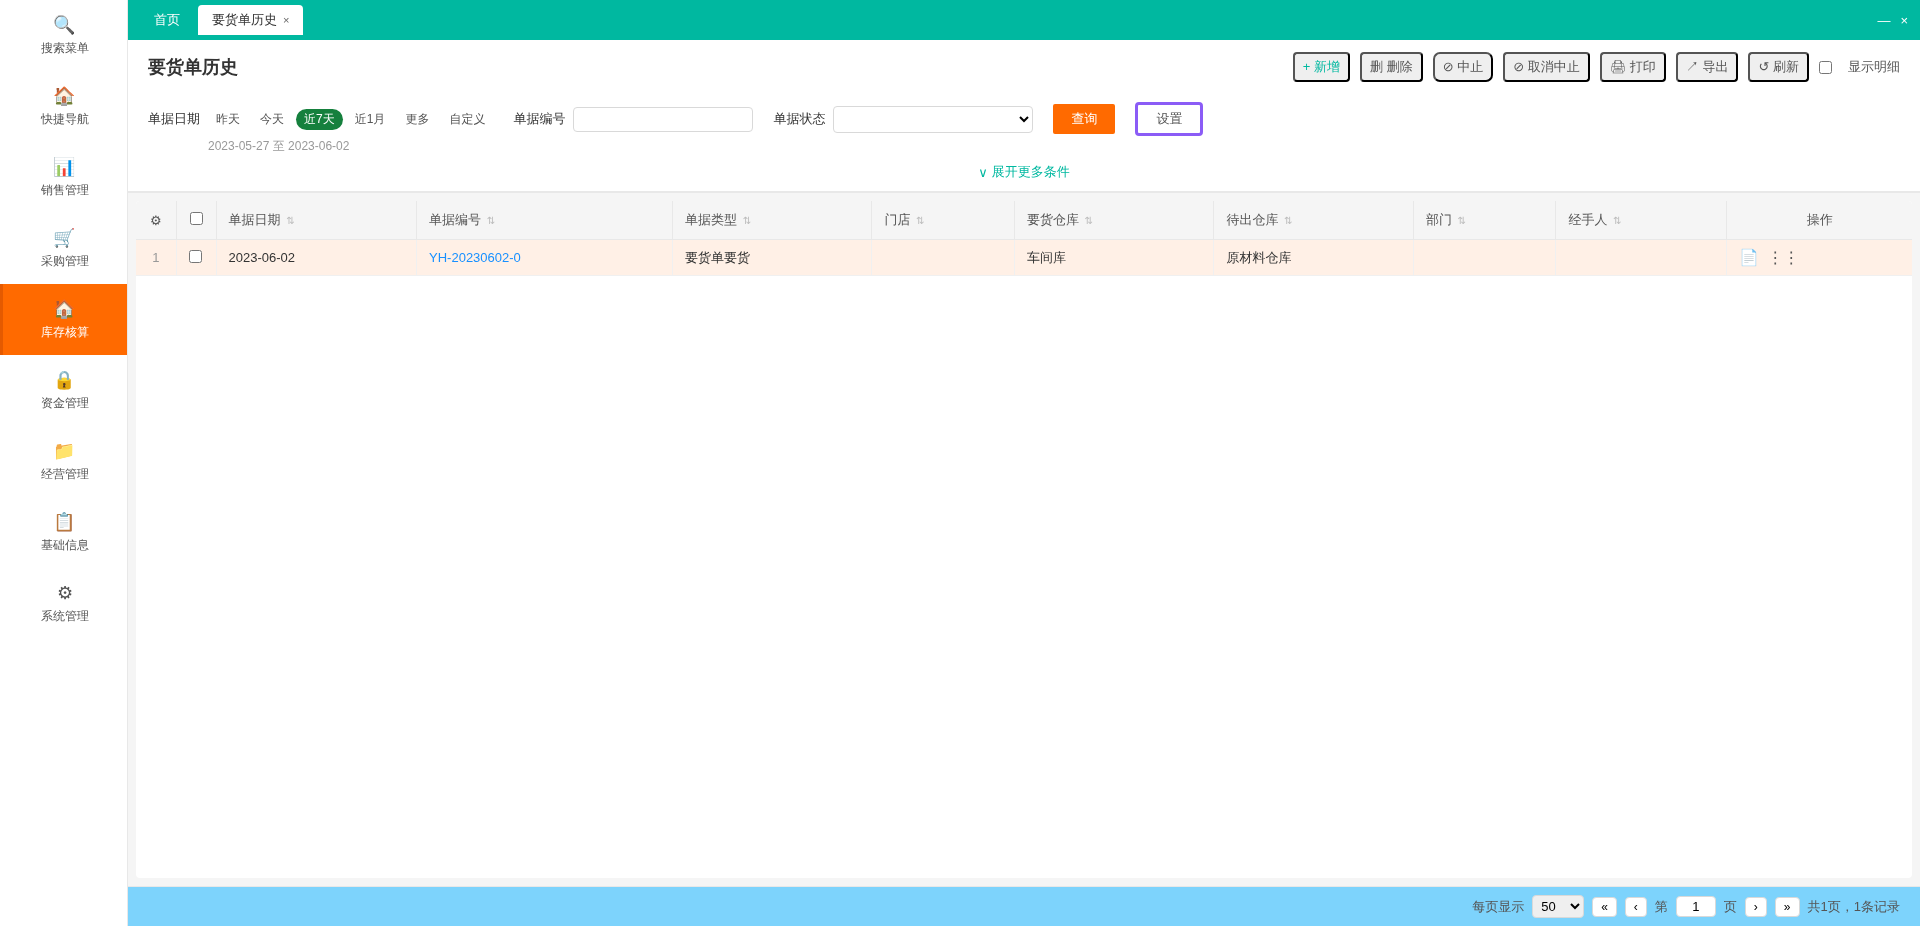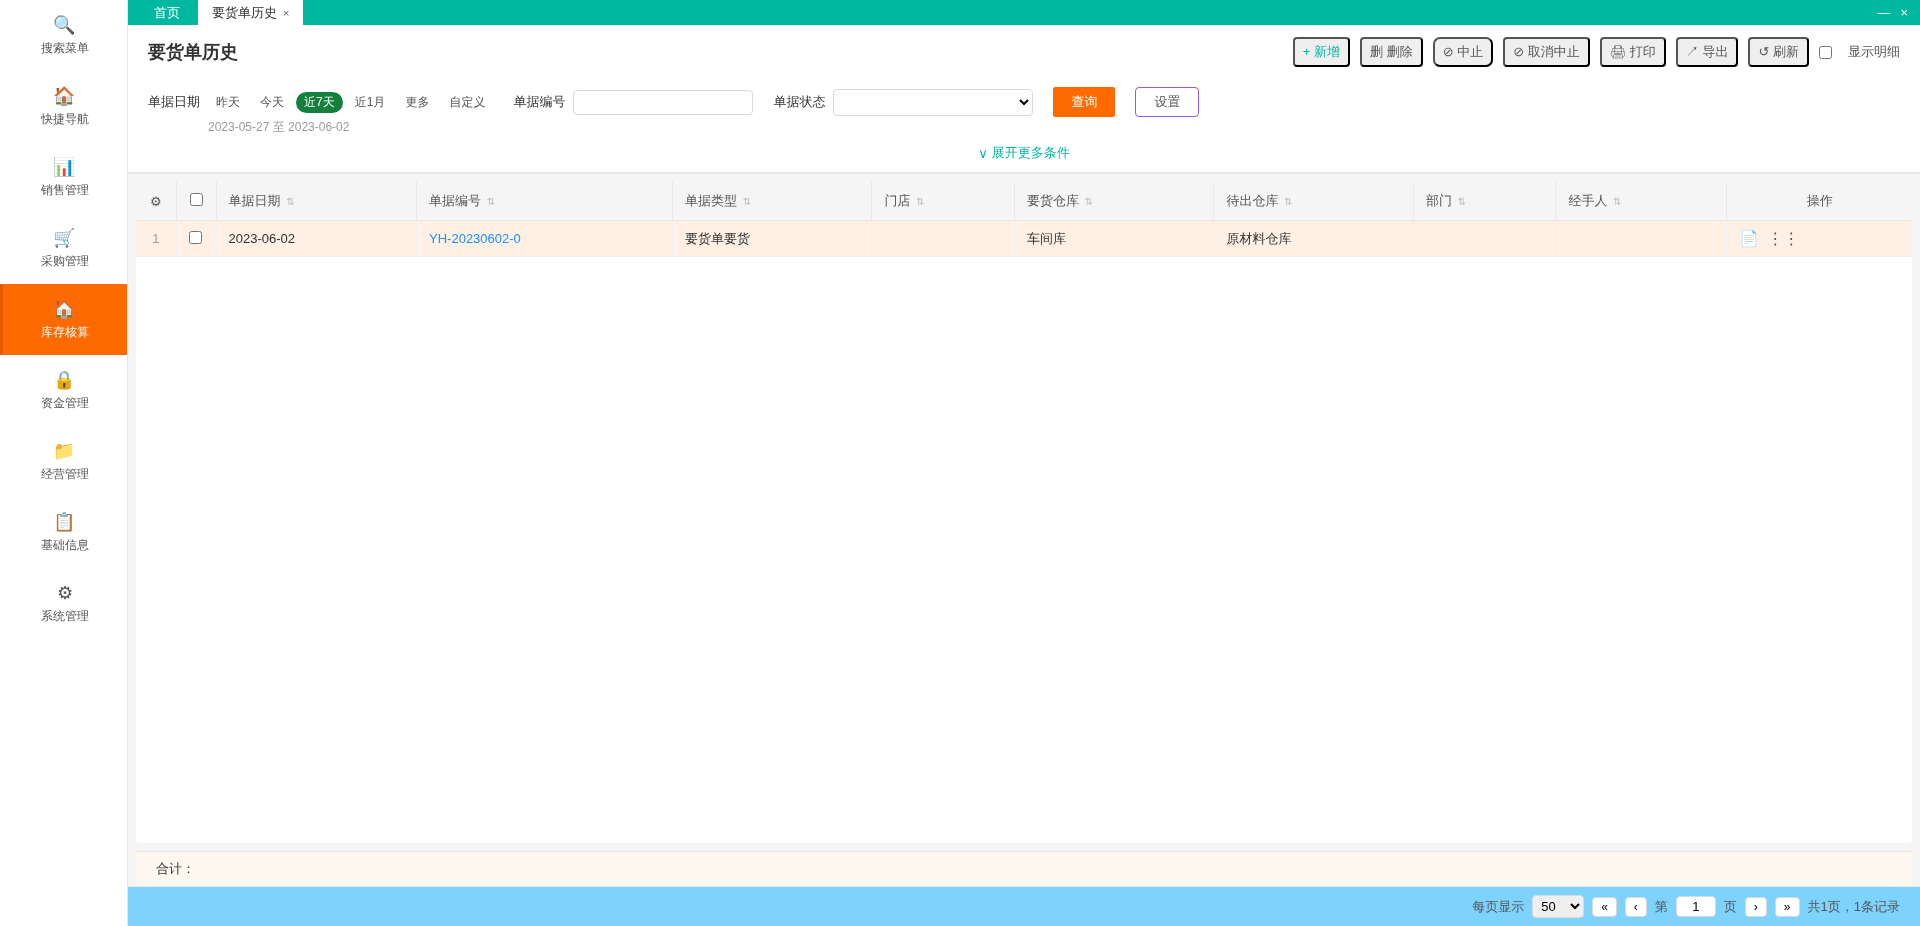--- a/index.html
+++ b/index.html
@@ -37,21 +37,21 @@
     .main {
       flex: 1;
       display: flex;
       flex-direction: column;
       overflow: hidden;
     }
 
     
     .topbar {
       background: #00b8a0;
-      height: 25px;
+      height: 40px;
       display: flex;
       align-items: center;
       padding: 0 12px;
       gap: 4px;
       flex-shrink: 0;
     }
     .topbar-tab {
       padding: 6px 14px;
       border-radius: 4px 4px 0 0;
       cursor: pointer;
@@ -128,21 +128,21 @@
       color: #fff;
       border: none;
       border-radius: 2px;
       padding: 6px 18px;
       cursor: pointer;
       font-size: 13px;
     }
     .btn-setting {
       background: #fff;
       color: #555;
-      border: 1px solid #8b5cf6;
+      border: 3px solid #8b5cf6;
       border-radius: 4px;
       padding: 5px 18px;
       cursor: pointer;
       font-size: 13px;
     }
     .display-detail {
       display: flex;
       align-items: center;
       gap: 16px;
       color: #555;
@@ -490,23 +490,20 @@
         <div class="col-actions">
           <span class="action-icon" title="编辑">📄</span>
           <span class="action-icon" title="更多">⋮⋮</span>
         </div>
       </td>
     </tr>
           </tbody>
       </table>
     </div>
 
-    <div class="table-footer">
-      <span>合计：</span>
-    </div>
 
     <div class="pagination">
       <span>每页显示</span>
       <select>
         <option value="50" selected="">50</option>
         <option value="20">20</option>
         <option value="100">100</option>
       </select>
       <button class="pagination-btn">«</button>
       <button class="pagination-btn">‹</button>

